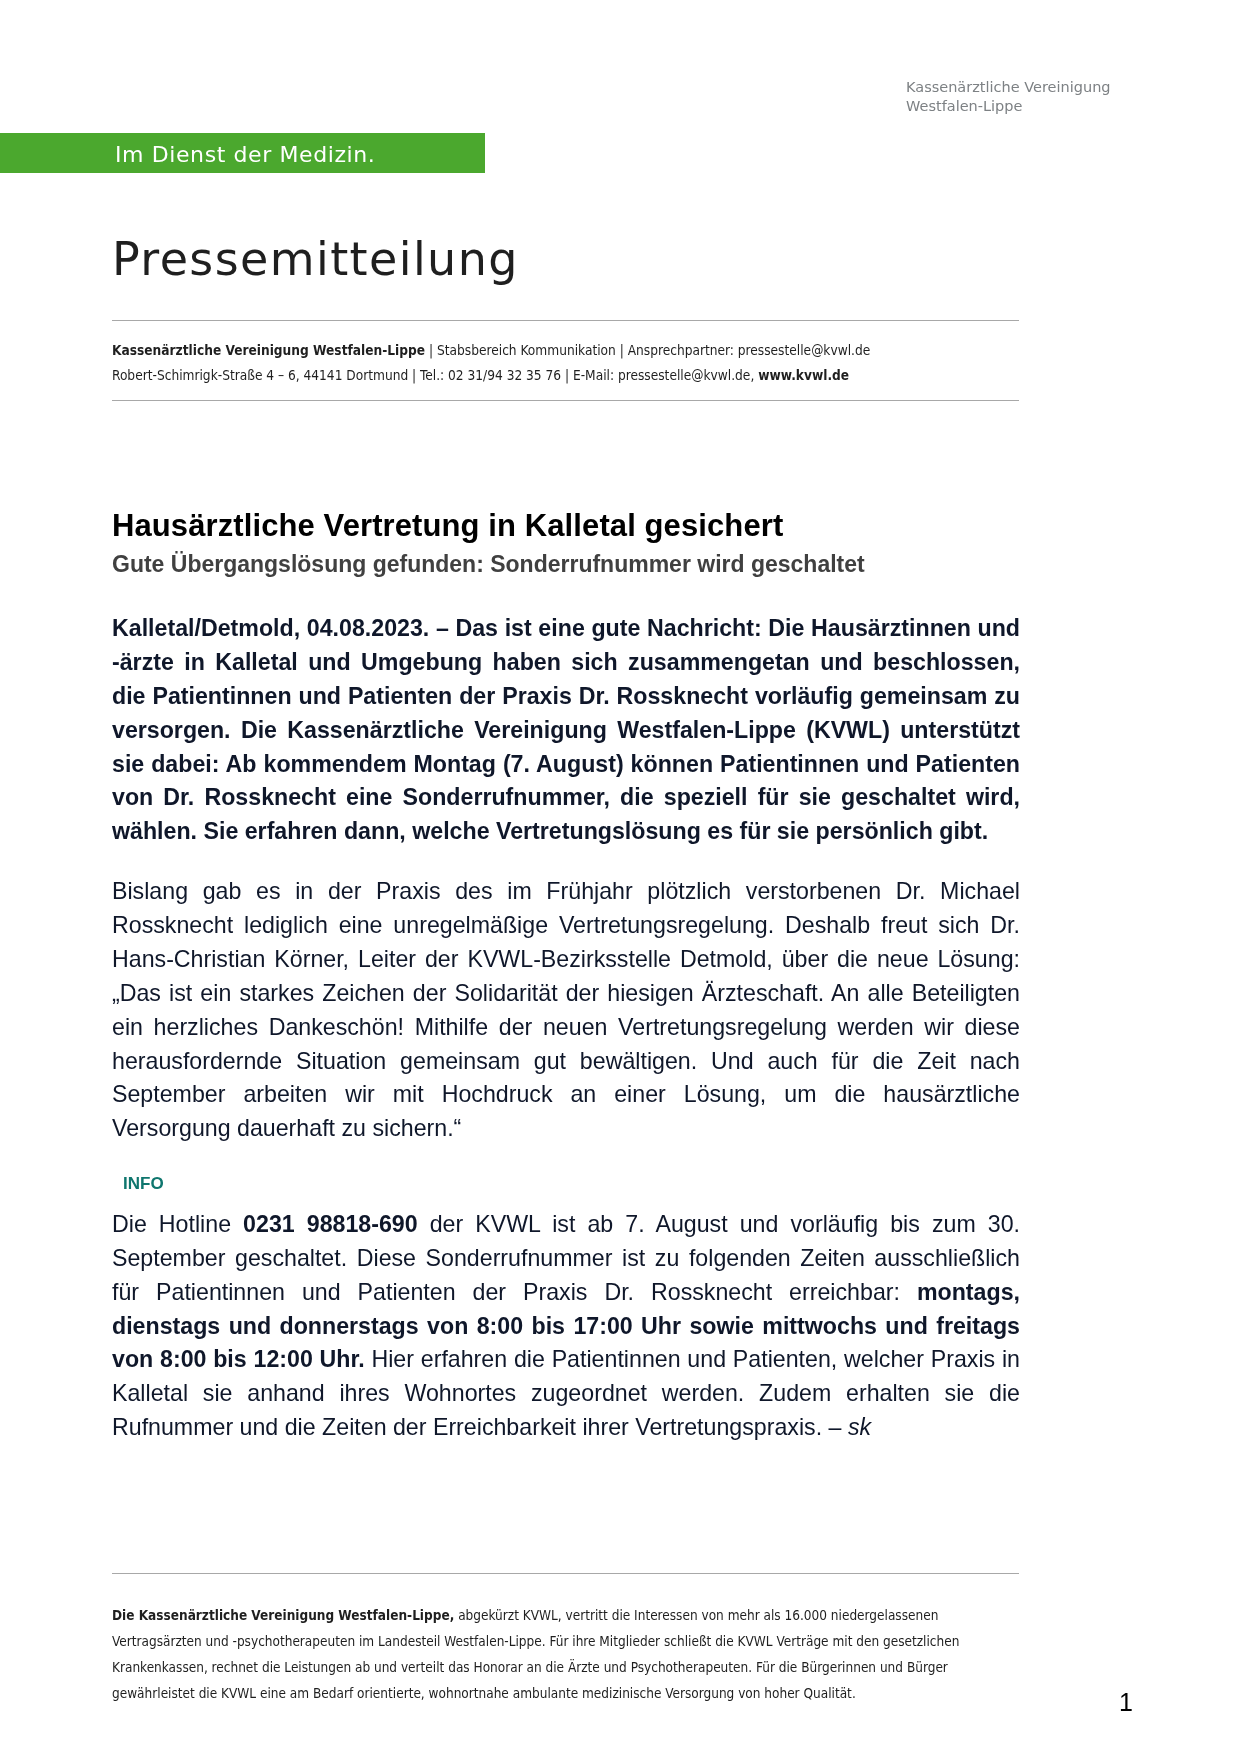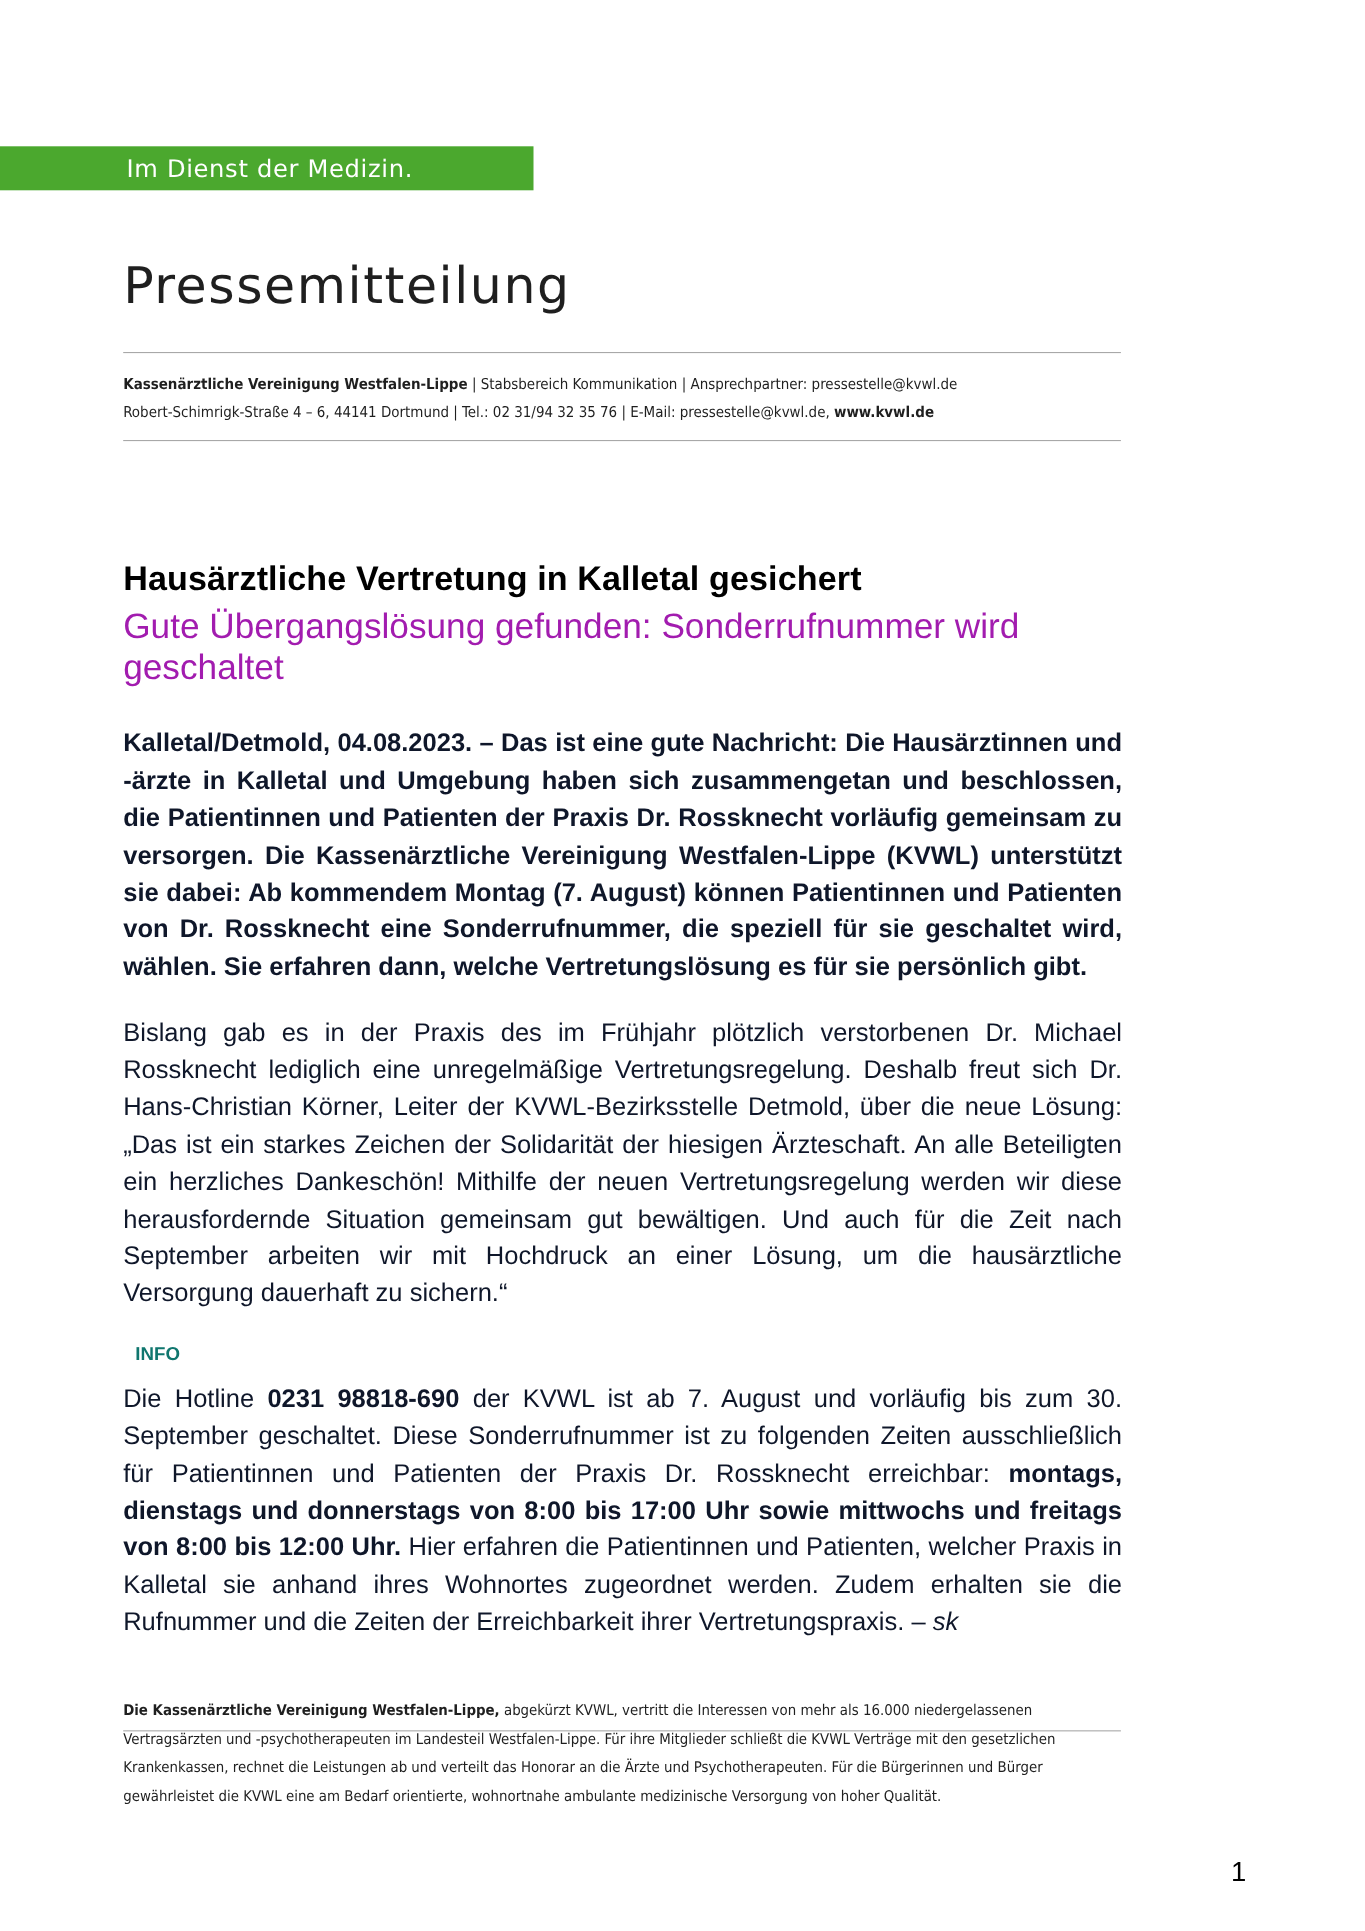--- a/index.html
+++ b/index.html
@@ -114,24 +114,24 @@
     width: 908px;
   }
   h1.headline {
     font-size: 31px;
     font-weight: 700;
     margin: 0 0 7px 0;
     letter-spacing: 0.1px;
     color: #000;
   }
   h2.subheadline {
-    font-size: 32px;
-    font-weight: 400;
+    font-size: 23px;
+    font-weight: 700;
     margin: 0 0 34px 0;
-    color: #a21caf;
+    color: #404040;
   }
   p.body {
     font-size: 23.2px;
     line-height: 1.46;
     margin: 0 0 26px 0;
     text-align: justify;
     color: #0f172a;
   }
   p.lead {
     font-weight: 700;
@@ -144,21 +144,21 @@
     margin: 11px;
     line-height: 1.46;
     color: #0f766e;
   }
   p.info-body { margin-top: 0; }
 
   
   .footer {
     position: absolute;
     left: 112px;
-    top: 1542px;
+    top: 1602px;
     width: 910px;
     font-family: "DejaVu Sans Condensed", "DejaVu Sans", sans-serif;
     font-size: 13.5px;
     line-height: 1.93;
     color: #1f1f1f;
     text-align: left;
   }
   .footer b { font-weight: 700; }
 
   .page-number {
@@ -171,20 +171,24 @@
 </style>
 </head>
 <body>
 
 <div class="page">
 
   <div class="brand-bar"></div>
   <div class="brand-bar-text">Im Dienst der Medizin.</div>
 
   <div class="logo">
+    <div class="logo-sub">
+      <div>Kassenärztliche Vereinigung</div>
+      <div>Westfalen-Lippe</div>
+    </div>
   </div>
 
   <h1 class="doc-title">Pressemitteilung</h1>
 
   <div class="rule rule-top"></div>
 
   <div class="contact">
     <div><b>Kassenärztliche Vereinigung Westfalen-Lippe</b><span> | Stabsbereich Kommunikation | Ansprechpartner: pressestelle@kvwl.de</span></div>
     <div><span>Robert-Schimrigk-Straße 4 – 6, 44141 Dortmund | Tel.: 02 31/94 32 35 76 | E-Mail: pressestelle@kvwl.de, </span><b>www.kvwl.de</b></div>
   </div>

